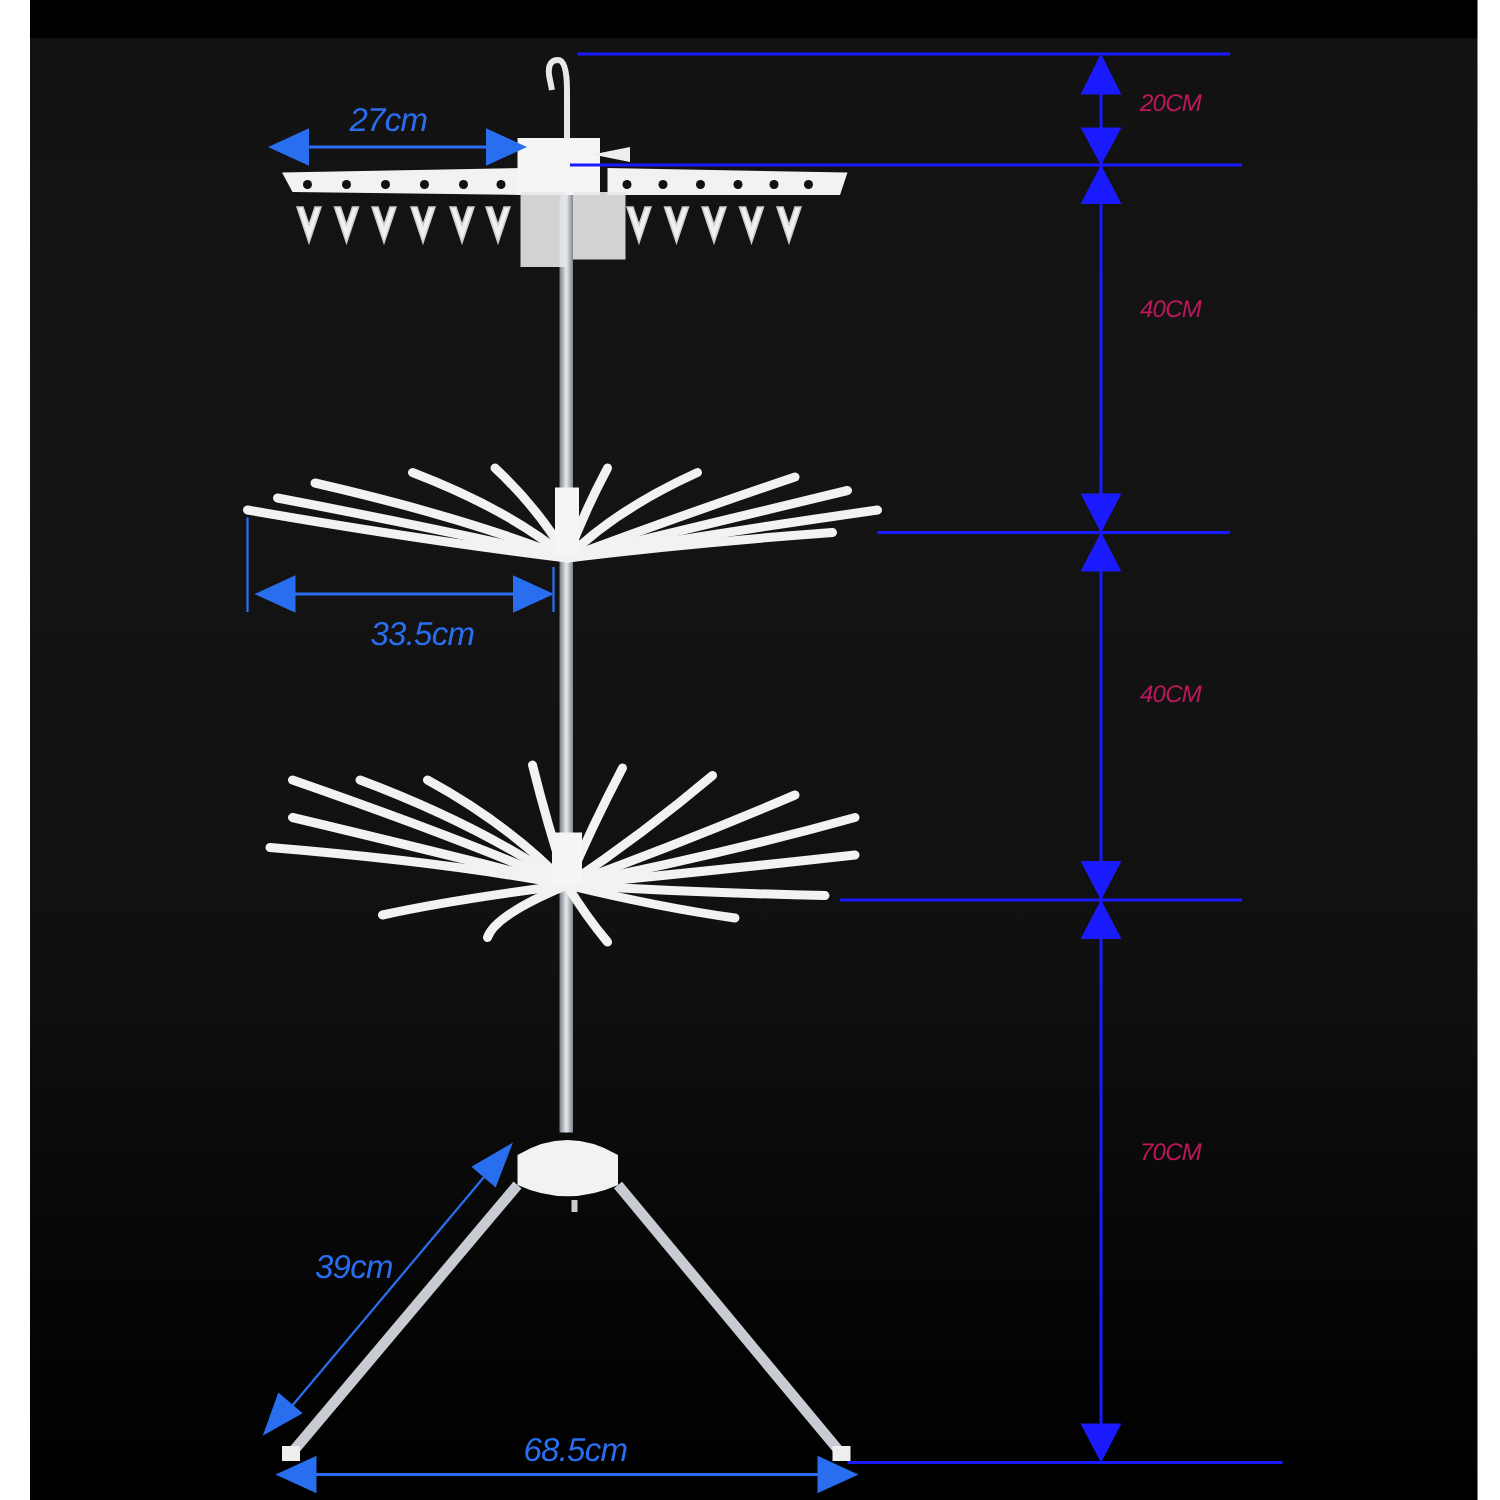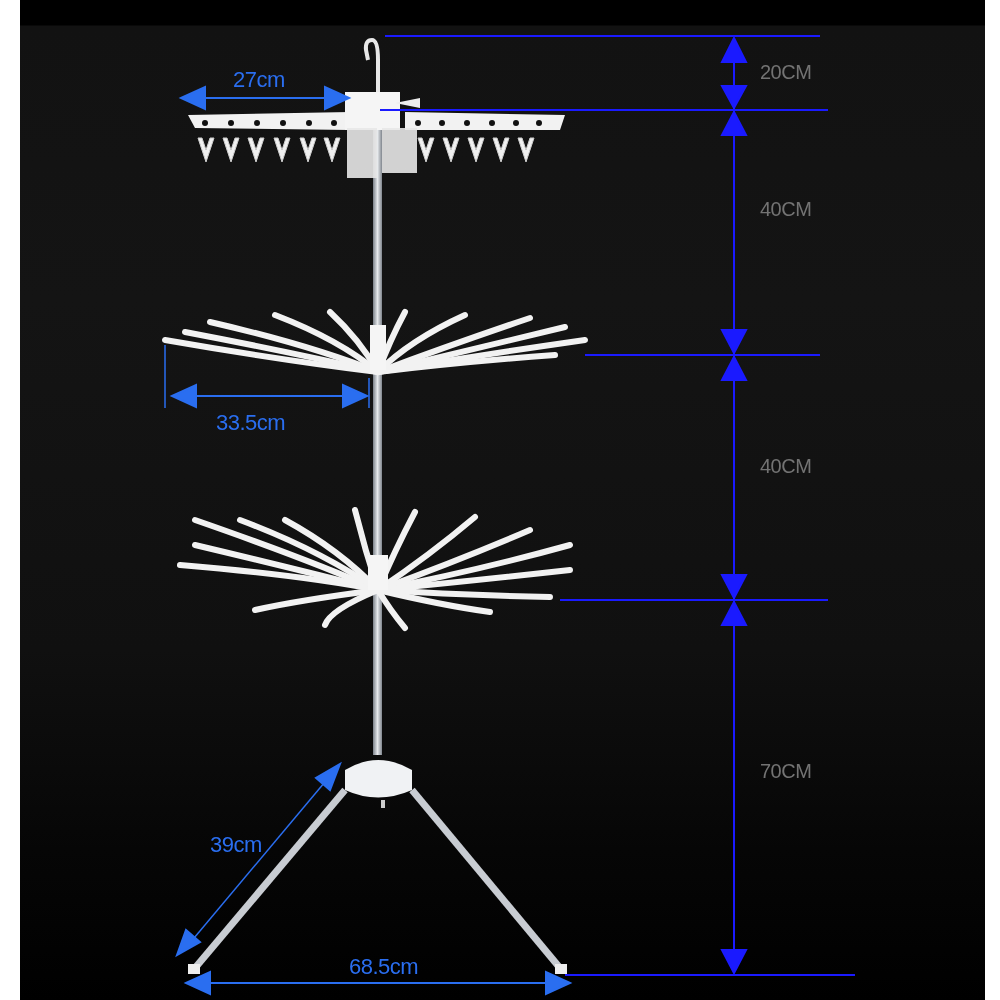--- a/index.html
+++ b/index.html
@@ -1,22 +1,22 @@
 <!DOCTYPE html>
 <html><head>
 <meta charset="utf-8">
 <style>
   html,body{margin:0;padding:0;background:#ffffff;}
   body{width:1000px;height:1000px;position:relative;overflow:hidden;font-family:"Liberation Sans",sans-serif;}
   .photo{position:absolute;left:20px;top:0;width:965px;height:1000px;
     background:linear-gradient(180deg,#000 0px,#000 25px,#121212 26px,#141414 300px,#101010 650px,#060606 850px,#000 1000px);}
   svg{position:absolute;left:0;top:0;}
-  .lbl{position:absolute;font-size:22px;letter-spacing:-0.5px;}
+  .lbl{position:absolute;font-size:22px;letter-spacing:-0.5px;font-style:italic;}
   .lbl-h{color:#2a6ef0;}
-  .lbl-v{color:#737373;font-size:20px;}
+  .lbl-v{color:#be185d;font-size:16px;}
 </style>
 </head>
 <body>
 
 <div class="photo"></div>
 
 <svg width="1000" height="1000" viewBox="0 0 1000 1000">
   <defs>
     <linearGradient id="pole" x1="0" x2="1">
       <stop offset="0" stop-color="#7a8088"></stop>
@@ -141,20 +141,20 @@
     <line x1="184" y1="950" x2="335" y2="770" stroke-width="1.5"></line>
     <polygon points="177,955 186,930 200,942"></polygon>
     <polygon points="340,764 330,790 316,778"></polygon>
     <line x1="190" y1="983" x2="565" y2="983"></line>
     <polygon points="186,983 210,972 210,994"></polygon>
     <polygon points="570,983 546,972 546,994"></polygon>
   </g>
 </svg>
 
 <div class="lbl lbl-h" style="left:233px;top:67px;">27cm</div>
-<div class="lbl lbl-h" style="left:216px;top:410px;">33.5cm</div>
+<div class="lbl lbl-h" style="left:247px;top:410px;">33.5cm</div>
 <div class="lbl lbl-h" style="left:210px;top:832px;">39cm</div>
 <div class="lbl lbl-h" style="left:349px;top:954px;">68.5cm</div>
 
 <div class="lbl lbl-v" style="left:760px;top:61px;">20CM</div>
 <div class="lbl lbl-v" style="left:760px;top:198px;">40CM</div>
 <div class="lbl lbl-v" style="left:760px;top:455px;">40CM</div>
 <div class="lbl lbl-v" style="left:760px;top:760px;text-align:right;">70CM</div>
 
 </body></html>

